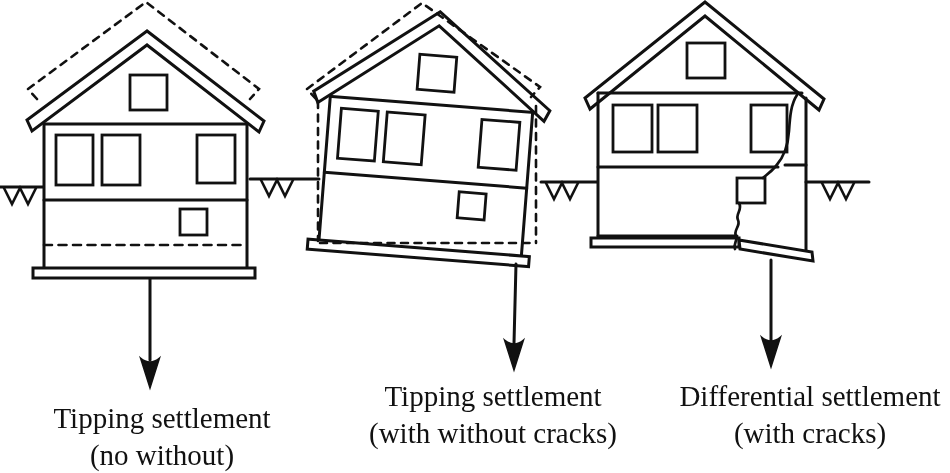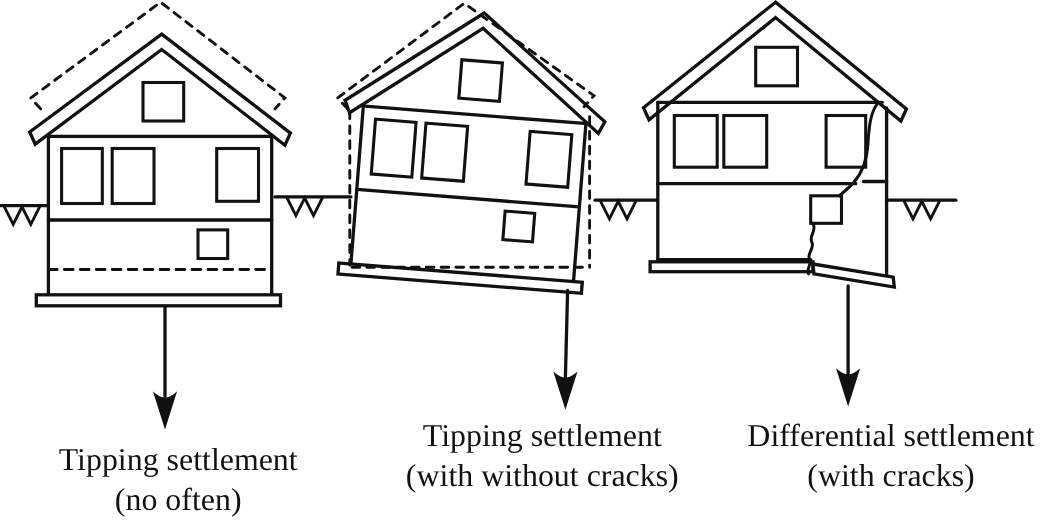--- a/index.html
+++ b/index.html
@@ -110,21 +110,21 @@
   </g>
 
   <g>
     <path d="M771,260 V340"></path>
     <path d="M771,367 L761.5,337 Q771,345 780.5,337 Z" fill="#111" stroke-width="1.5"></path>
   </g>
 </svg>
 
 <div class="caption" style="left:22px;top:400px;width:280px;">
   <span style="display:block">Tipping settlement</span>
-  <span style="display:block">(no often)</span>
+  <span style="display:block">(no without)</span>
 </div>
 
 <div class="caption" style="left:343px;top:378px;width:300px;">
   <span style="display:block">Tipping settlement</span>
   <span style="display:block">(with without cracks)</span>
 </div>
 
 <div class="caption" style="left:662px;top:378px;width:296px;">
   <span style="display:block">Differential settlement</span>
   <span style="display:block">(with cracks)</span>

